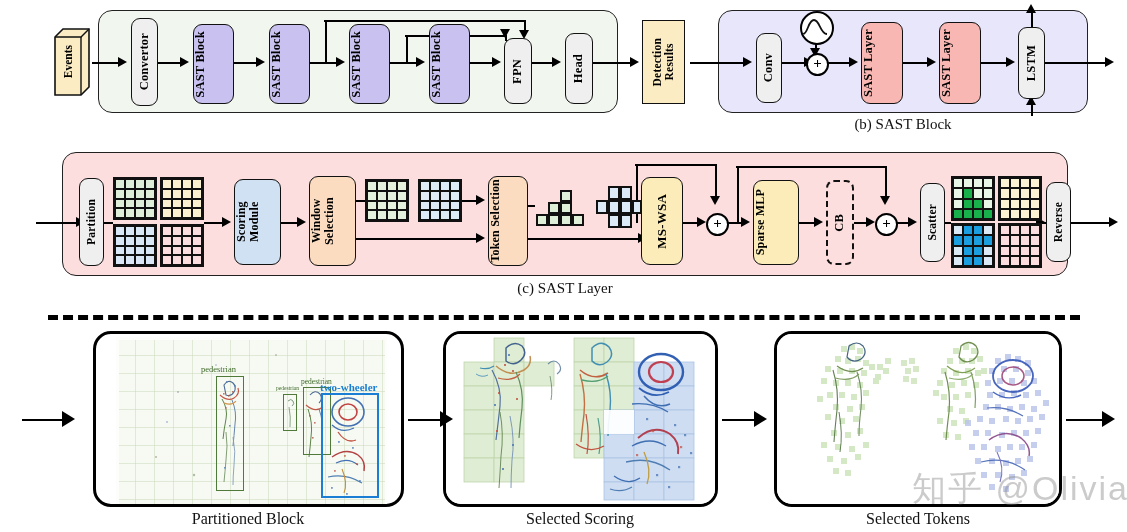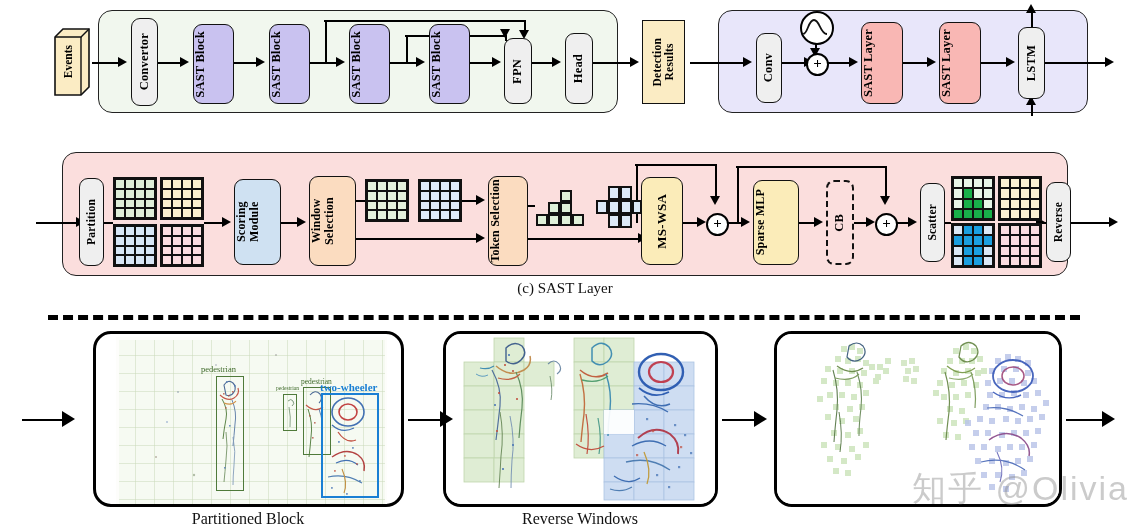--- a/index.html
+++ b/index.html
@@ -265,20 +265,21 @@
   </div>
 
   <div class="vline" style="left:1031px;top:9px;height:18px;"></div>
   <div class="arrowU" style="left:1026px;top:4px;"></div>
   <div class="vline" style="left:1031px;top:99px;height:17px;"></div>
   <div class="arrowU" style="left:1026px;top:96px;"></div>
 
   <div class="hline" style="left:1045px;top:62px;width:62px;"></div>
   <div class="arrowR" style="left:1105px;top:57px;"></div>
 
+  <div class="cap" style="left:803px;top:116px;width:200px;">(b) SAST Block</div>
 
   <div class="panelC abs" style="left:62px;top:152px;width:1006px;height:124px;"></div>
 
   <div class="hline" style="left:36px;top:222px;width:42px;"></div>
   <div class="arrowR" style="left:76px;top:217px;"></div>
 
   <div class="node fill-grey" style="left:79px;top:178px;width:25px;height:88px;">
     <span class="vtext" style="font-size:11.5px;">Partition</span>
   </div>
 
@@ -810,21 +811,21 @@
             <rect x="206" y="96" width="2.2" height="2.2"></rect>
               <rect x="234" y="112" width="2.2" height="2.2"></rect>
             <rect x="190" y="120" width="2.2" height="2.2"></rect>
           </g>
         </g>
 
         <rect x="158" y="76" width="30" height="24" fill="#ffffff" opacity="0.92"></rect>
       </svg>
     </div>
   </div>
-  <div class="imgcap" style="left:480px;top:510px;width:200px;">Reverse Windows</div>
+  <div class="imgcap" style="left:480px;top:510px;width:200px;">Selected Scoring</div>
 
   <div class="hline" style="left:722px;top:419px;width:34px;"></div>
   <div class="bigarrowR" style="left:754px;top:411px;"></div>
 
   <div class="imgpanel" style="left:774px;top:331px;width:288px;height:176px;">
     <div class="evimg" style="left:0px;top:0px;width:284px;height:172px;background:#ffffff;">
       <svg width="284" height="172" style="position:absolute;left:0;top:0;">
 
         <g fill="#cfe5bf" opacity="0.88">
           <rect x="64" y="12" width="6" height="6"></rect>
@@ -990,19 +991,20 @@
           <ellipse cx="236" cy="42" rx="11" ry="9" fill="none" stroke="#a04a7a" stroke-width="1.5"></ellipse>
           <path d="M216,58 q14,10 28,3" fill="none" stroke="#3a5ab8" stroke-width="1.4"></path>
           <path d="M210,74 q20,-2 36,8" fill="none" stroke="#4a6ab8" stroke-width="1.2"></path>
           <path d="M212,106 q16,-12 32,-2 q10,8 8,18" fill="none" stroke="#8a4a8a" stroke-width="1.5"></path>
           <path d="M204,128 q24,-6 44,8" fill="none" stroke="#4a6ab8" stroke-width="1.2"></path>
           <path d="M220,118 q8,16 3,30" fill="none" stroke="#6a6ab8" stroke-width="1.1"></path>
         </g>
       </svg>
     </div>
   </div>
+  <div class="imgcap" style="left:818px;top:510px;width:200px;">Selected Tokens</div>
 
   <div class="hline" style="left:1066px;top:419px;width:38px;"></div>
   <div class="bigarrowR" style="left:1102px;top:411px;"></div>
 
   <div class="wm" style="left:912px;top:466px;">知乎 @Olivia</div>
 
 </div>
 
 </body></html>

